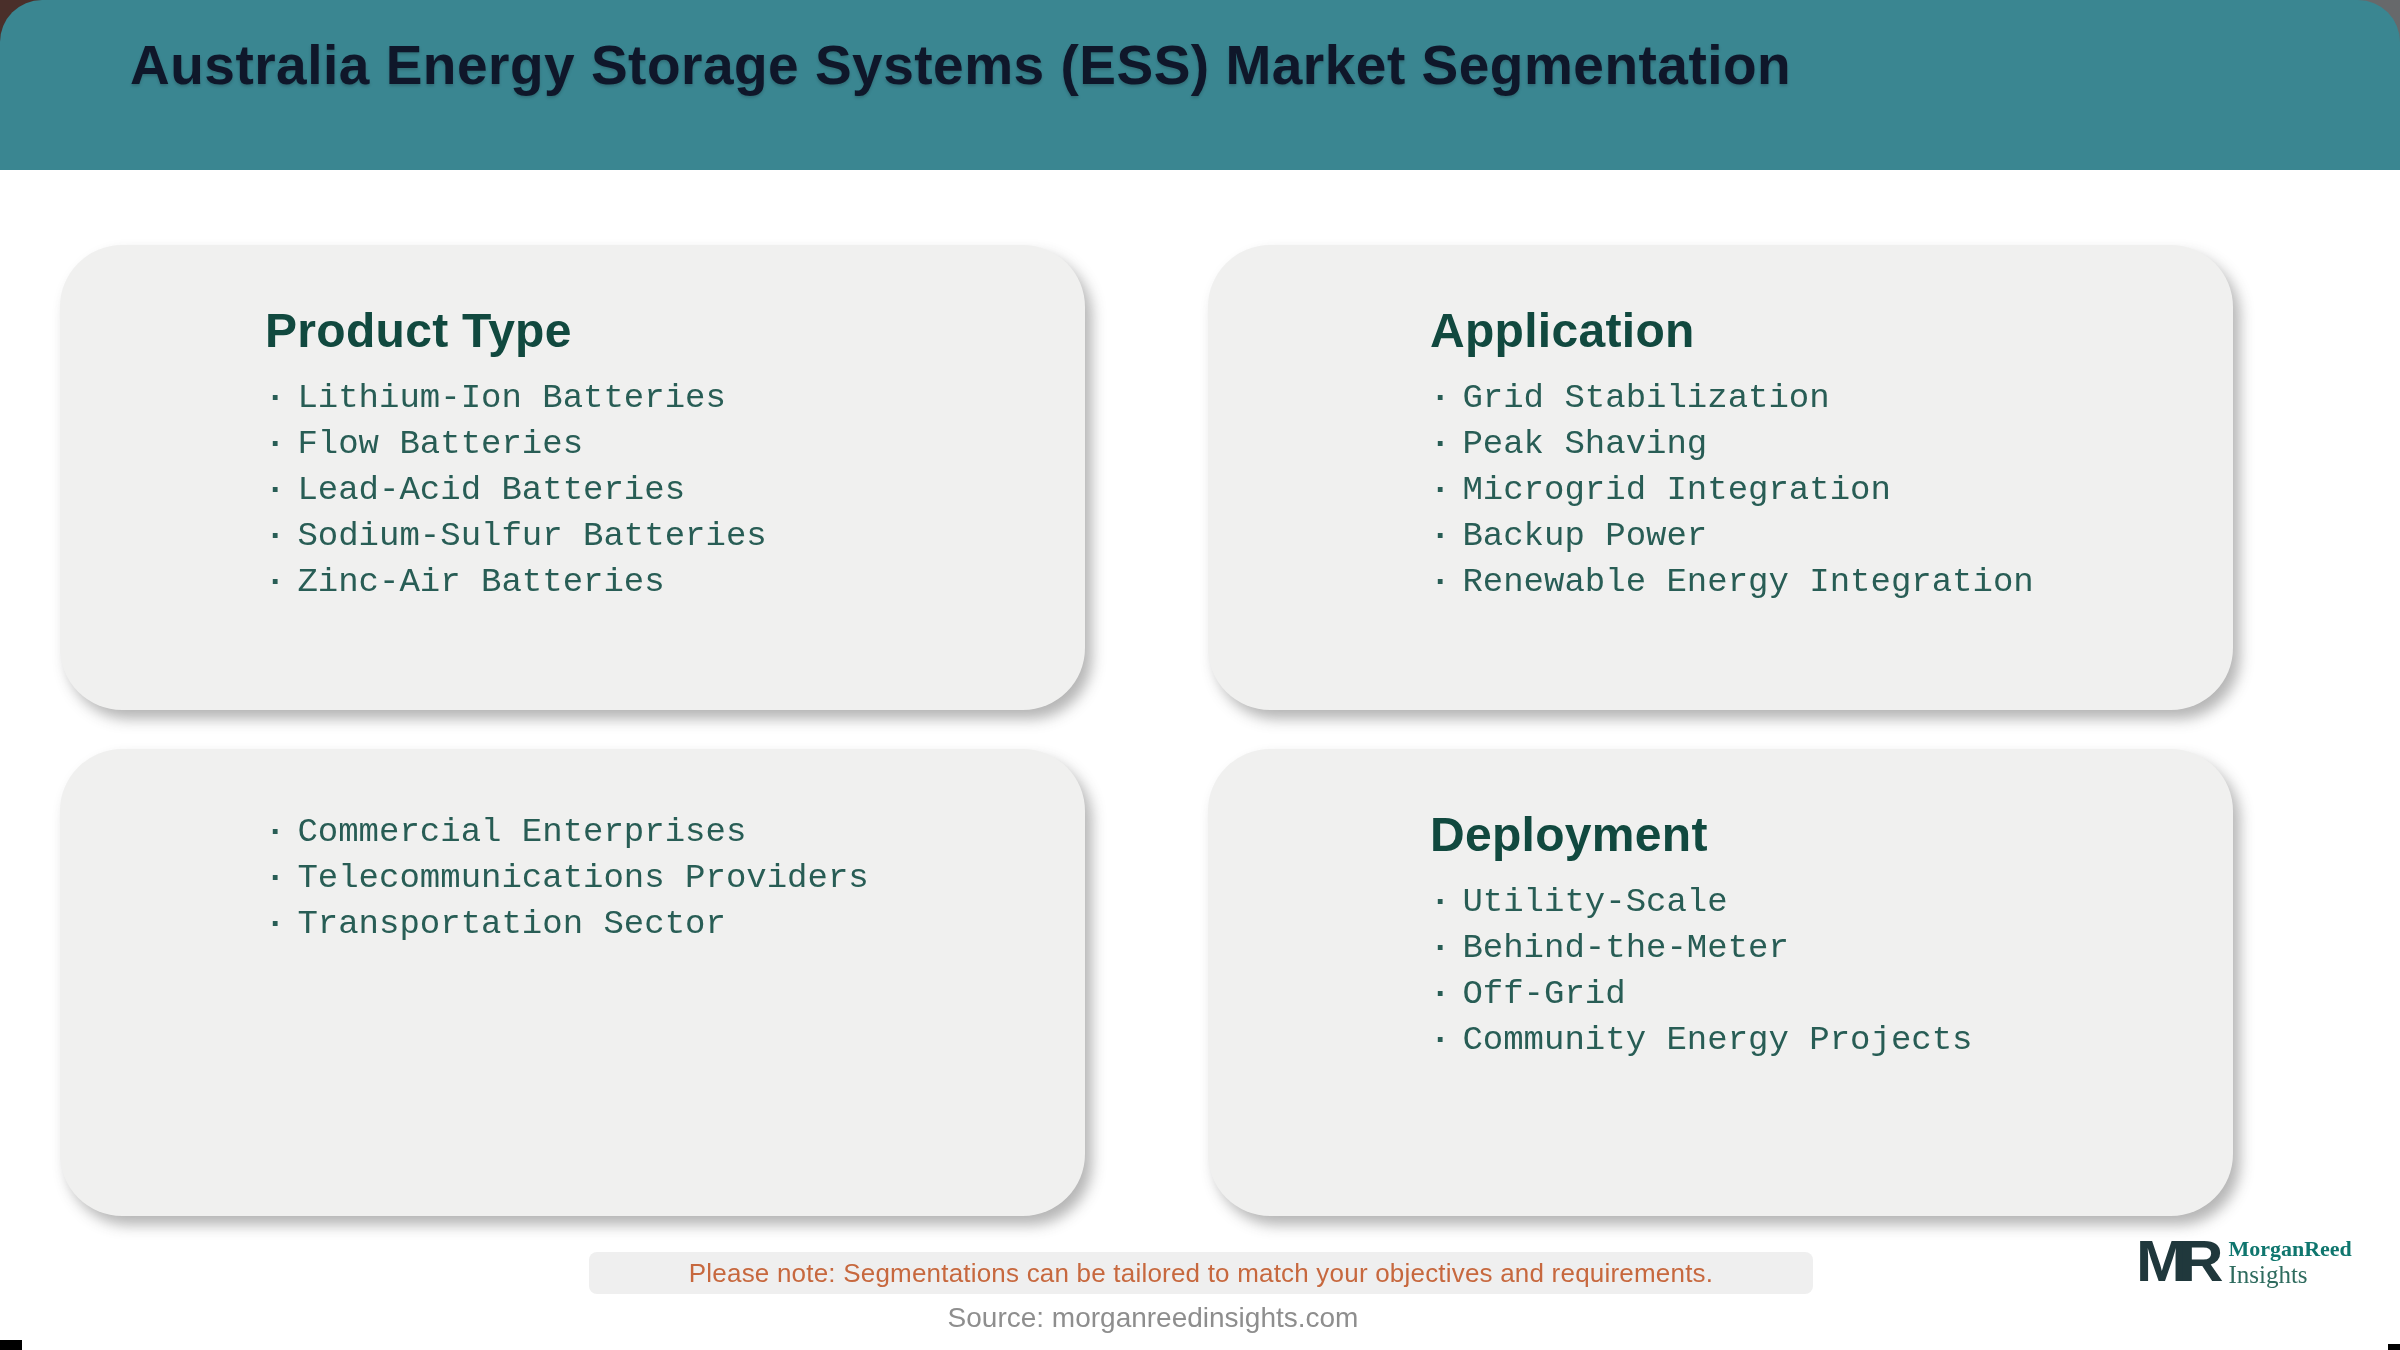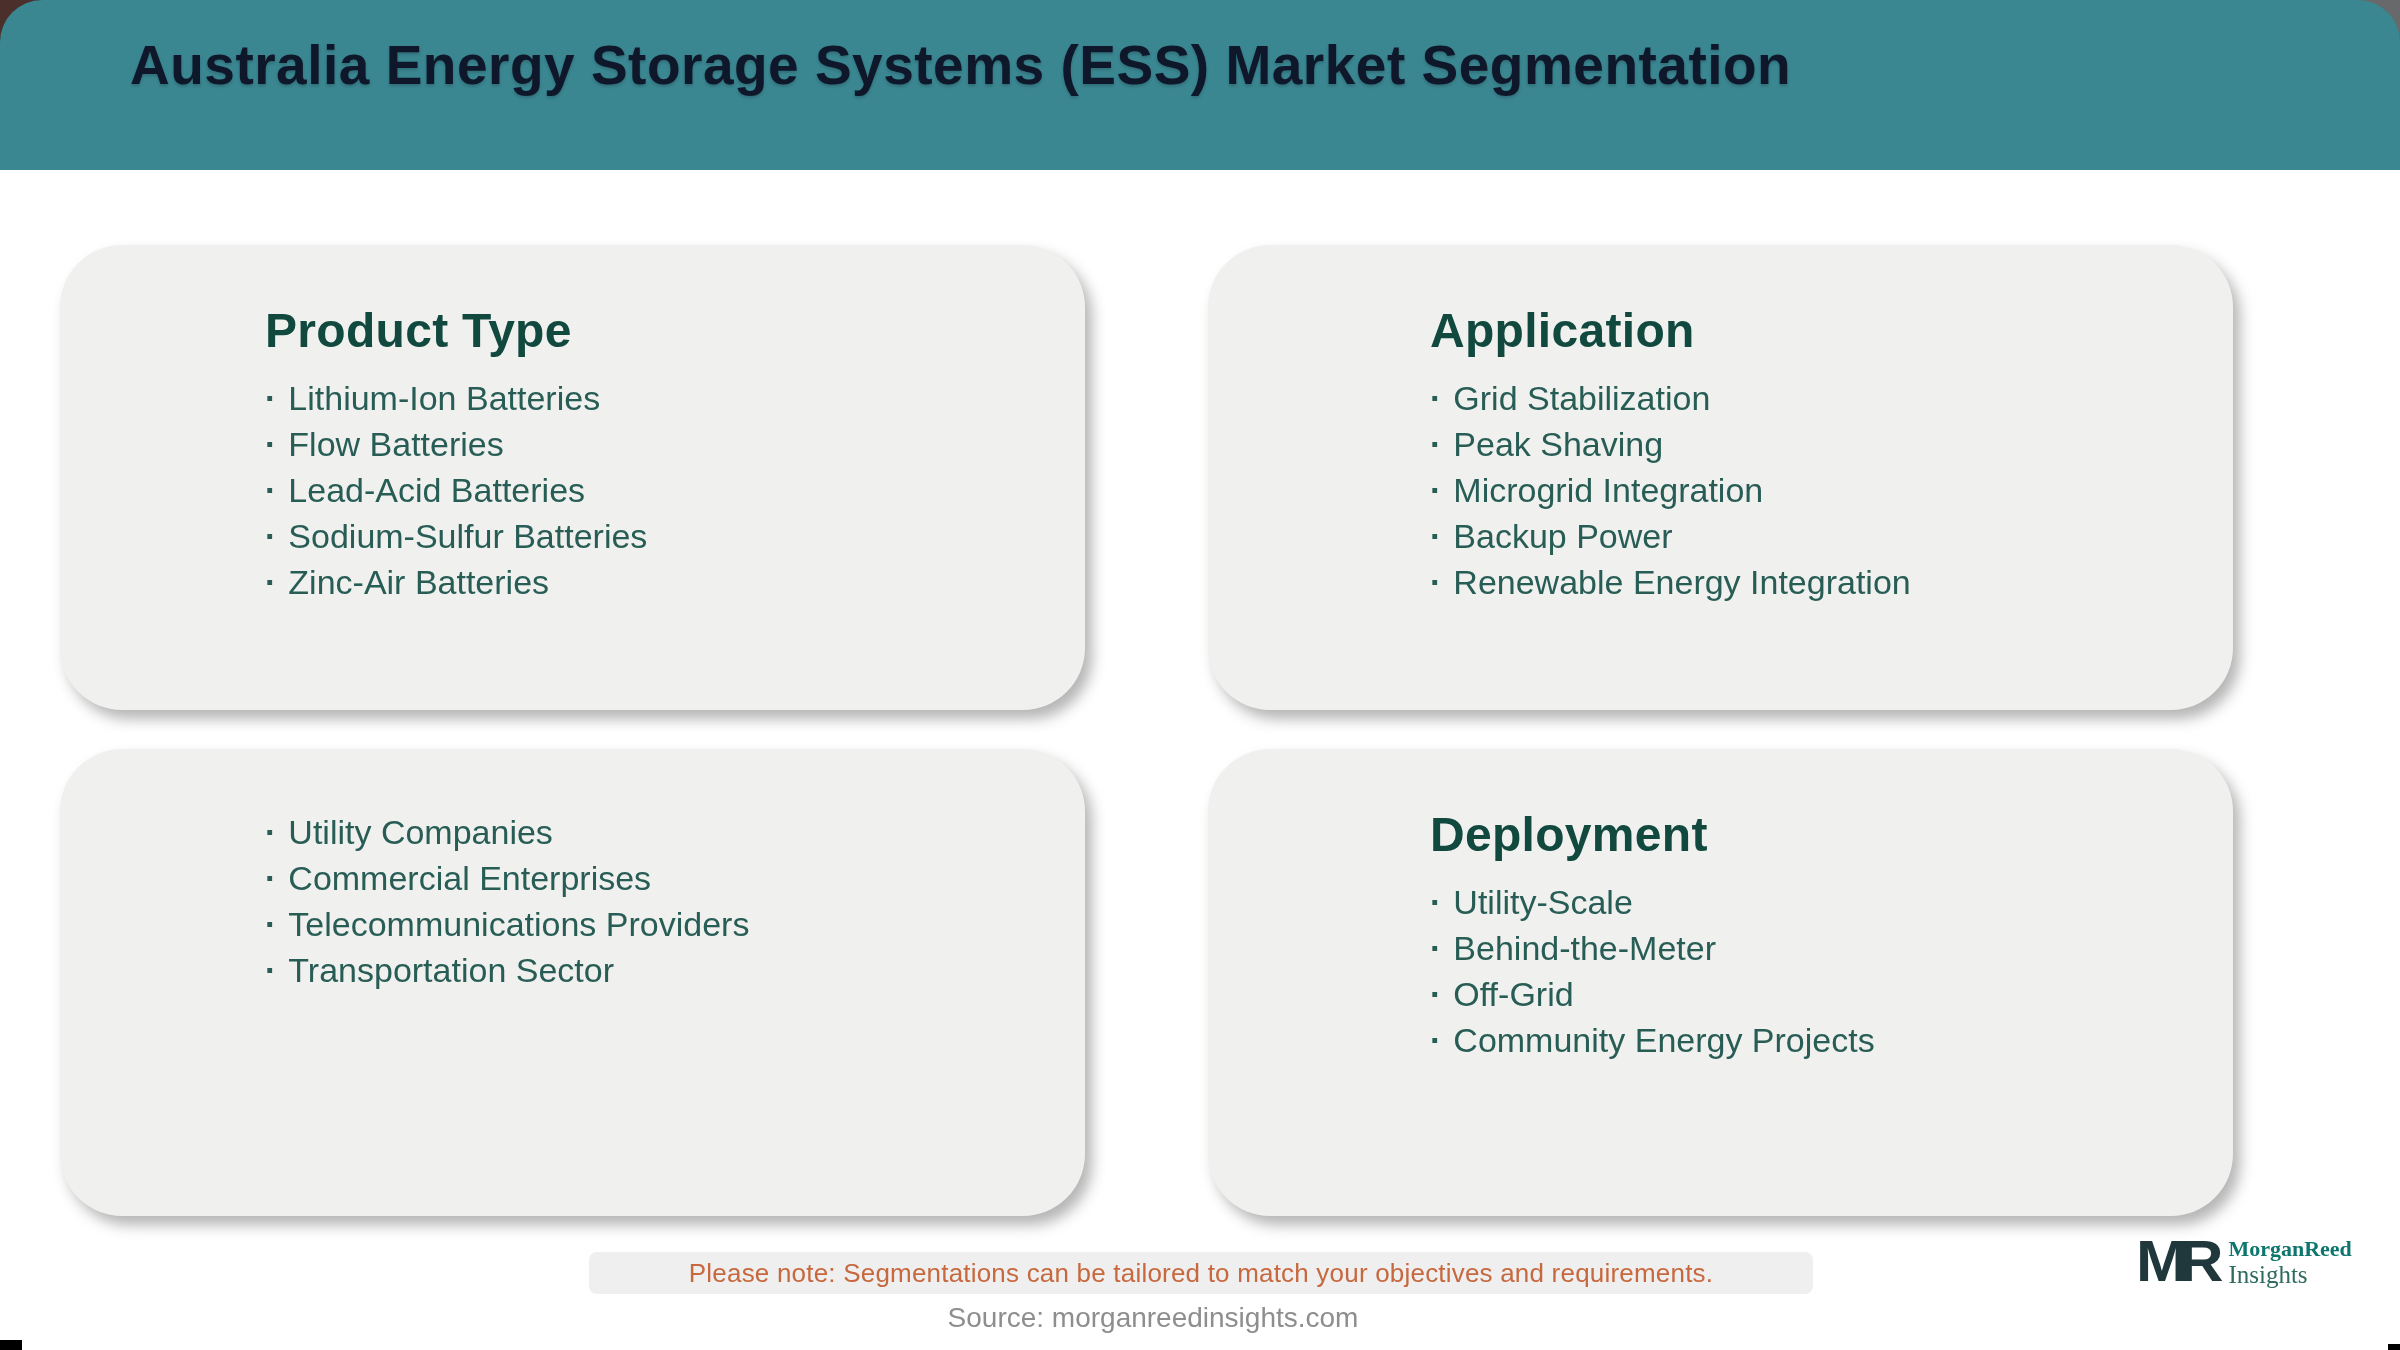--- a/index.html
+++ b/index.html
@@ -31,21 +31,21 @@
   .card-1{left:60px;top:245px;}
   .card-2{left:1208px;top:245px;}
   .card-3{left:60px;top:749px;height:467px;}
   .card-4{left:1208px;top:749px;height:467px;}
   .card-inner{padding:60px 40px 0 205px;}
   .card-2 .card-inner,.card-4 .card-inner{padding-left:222px;}
   .card h2{
     margin:0 0 18px 0;font-size:48px;font-weight:700;color:#11493f;
     letter-spacing:0.3px;line-height:52px;
   }
-  .card ul{list-style:none;margin:0;padding:0;}
+  .card ul{list-style:none;margin:0;padding:0;font-family:Liberation Mono, monospace;}
   .card li{
     font-size:34px;color:#285d55;line-height:46px;white-space:nowrap;
   }
   .card li::before{content:"\00B7";margin-right:12px;font-weight:700;color:#285d55;}
 
   .note{
     position:absolute;left:589px;top:1252px;width:1224px;height:42px;
     background:#efefef;border-radius:8px;
     display:flex;align-items:center;justify-content:center;
   }
@@ -110,21 +110,20 @@
         <li>Microgrid Integration</li>
         <li>Backup Power</li>
         <li>Renewable Energy Integration</li>
       </ul>
   </div>
 </section>
 
 <section class="card card-3">
   <div class="card-inner">
     <ul>
-        <li>Utility Companies</li>
         <li>Commercial Enterprises</li>
         <li>Telecommunications Providers</li>
         <li>Transportation Sector</li>
       </ul>
   </div>
 </section>
 
 <section class="card card-4">
   <div class="card-inner">
     <h2>Deployment</h2>

